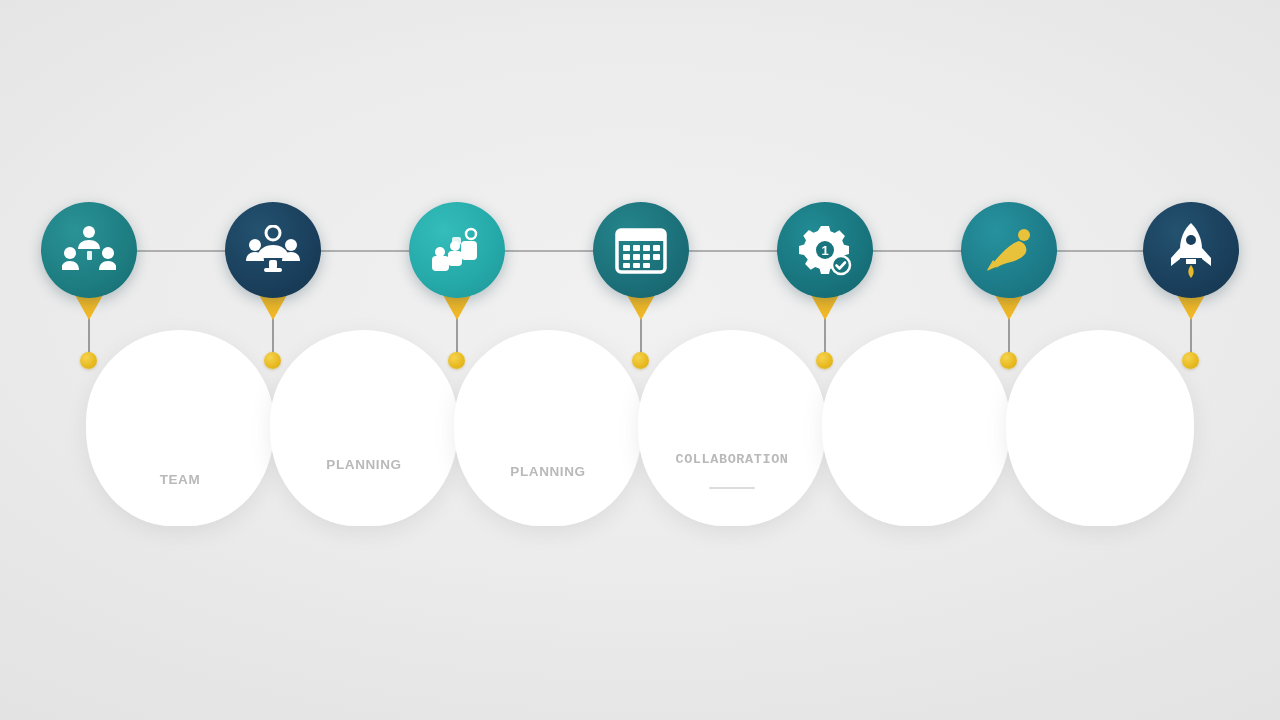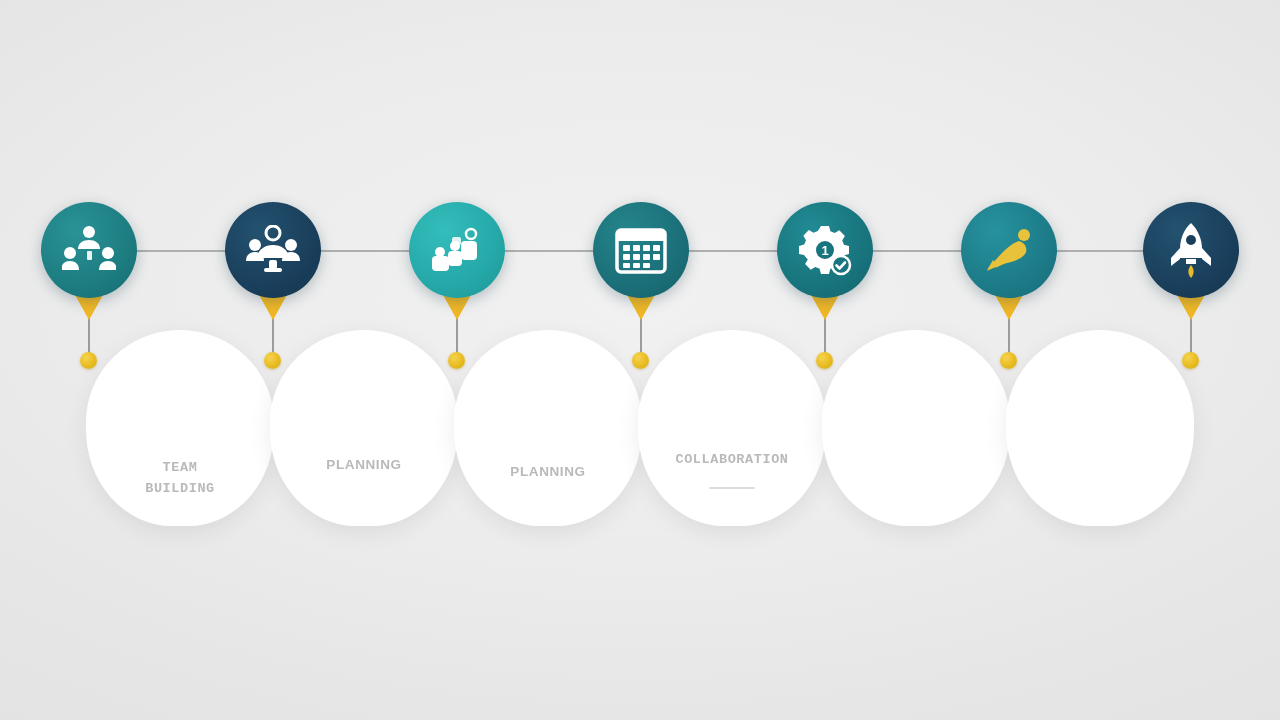--- a/index.html
+++ b/index.html
@@ -256,23 +256,22 @@
         <path d="M23 1c7 7 11 16 11 26v9H12v-9C12 17 16 7 23 1z" fill="#ffffff"></path>
         <circle cx="23" cy="18" r="5" fill="#1a3f5c"></circle>
         <path d="M12 26L3 36v8l9-7z" fill="#ffffff"></path>
         <path d="M34 26l9 10v8l-9-7z" fill="#ffffff"></path>
         <path d="M18 37h10v5H18z" fill="#ffffff"></path>
         <path d="M23 43c3 4 4 8 0 13-4-5-3-9 0-13z" fill="#e8b92a"></path>
       </svg>
     </span>
   </div>
 
-  <div class="label" style="left:86px;  top:458px;font-family:Liberation Mono, monospace;">
+  <div class="label" style="left:86px;  top:470px;">
     <span class="ln">TEAM</span>
-    <span class="ln">BUILDING</span>
   </div>
 
   <div class="label" style="left:270px; top:455px;">
     <span class="ln">PLANNING</span>
   </div>
 
   <div class="label" style="left:454px; top:462px;">
     <span class="ln">PLANNING</span>
   </div>
 

